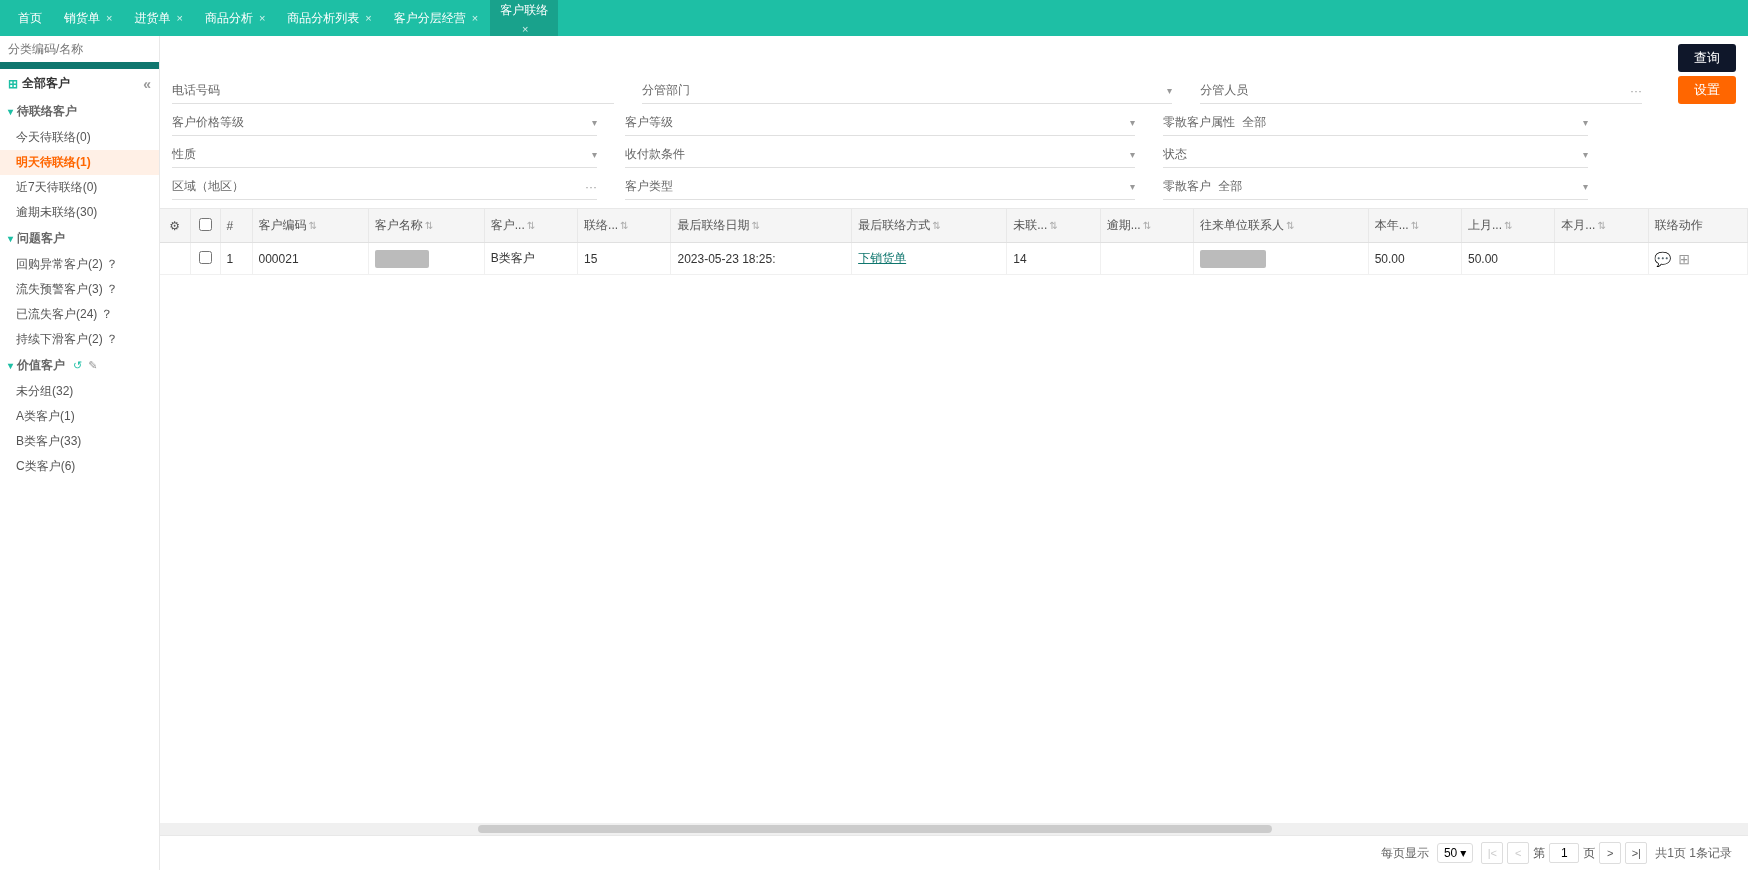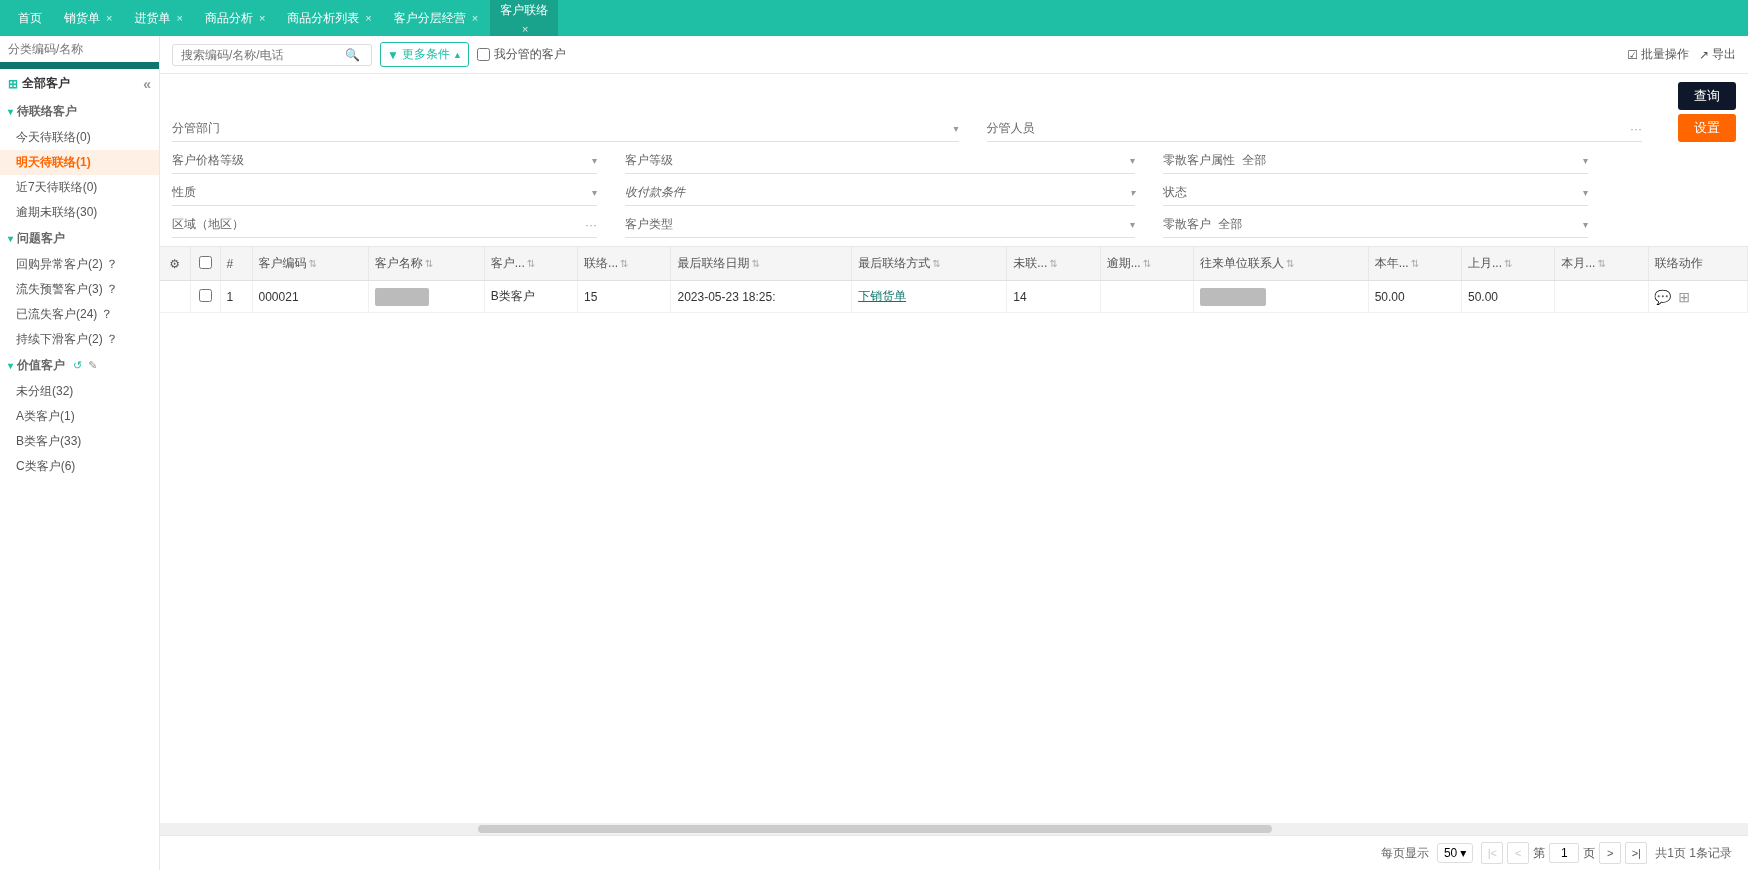--- a/index.html
+++ b/index.html
@@ -392,49 +392,28 @@
       <span style="color:#999; font-size:11px; font-weight:normal; cursor:pointer; margin-left:2px;">✎</span>
     </div>
     <div class="sidebar-item">未分组(32)</div>
     <div class="sidebar-item">A类客户(1)</div>
     <div class="sidebar-item">B类客户(33)</div>
     <div class="sidebar-item">C类客户(6)</div>
   </div>
 
   <div class="content-area">
 
-    <div class="toolbar">
-      <div class="search-box">
-        <input type="text" placeholder="搜索编码/名称/电话" style="">
-        <span style="color:#ff6600; cursor:pointer;">🔍</span>
-      </div>
-      <div class="filter-btn">
-        <span style="color:#1ebfa5;">▼</span>
-        <span>更多条件</span>
-        <span style="font-size:9px;">▲</span>
-      </div>
-      <label class="checkbox-label">
-        <input type="checkbox" style="">
-        <span>我分管的客户</span>
-      </label>
-      <div class="toolbar-right">
-        <div class="toolbar-right-btn">
-          <span>☑</span>
-          <span>批量操作</span>
-        </div>
-        <div class="toolbar-right-btn">
-          <span>↗</span>
-          <span>导出</span>
-        </div>
-      </div>
-    </div>
 
     <div class="filter-panel">
 
       <div style="display:flex; align-items:flex-end; gap:12px; margin-bottom:6px;">
+        <div class="filter-field">
+          <span class="filter-label">电话号码</span>
+          <input type="text" class="filter-input" style="">
+        </div>
         <div class="filter-select" style="flex:1.2;">
           <span class="label">分管部门</span>
           <span class="arrow">▾</span>
         </div>
         <div class="filter-select" style="flex:1;">
           <span class="label">分管人员</span>
           <span class="dots">···</span>
         </div>
         <div class="filter-actions">
           <button class="query-btn">查询</button>
@@ -458,21 +437,21 @@
           <span class="arrow">▾</span>
         </div>
         <div style="width:120px;"></div>
       </div>
 
       <div style="display:flex; align-items:center; gap:12px; margin-bottom:6px;">
         <div class="filter-select" style="flex:1;">
           <span class="label">性质</span>
           <span class="arrow">▾</span>
         </div>
-        <div class="filter-select" style="flex:1.2;font-style:italic;">
+        <div class="filter-select" style="flex:1.2;">
           <span class="label">收付款条件</span>
           <span class="arrow">▾</span>
         </div>
         <div class="filter-select" style="flex:1;">
           <span class="label">状态</span>
           <span class="arrow">▾</span>
         </div>
         <div style="width:120px;"></div>
       </div>
 

